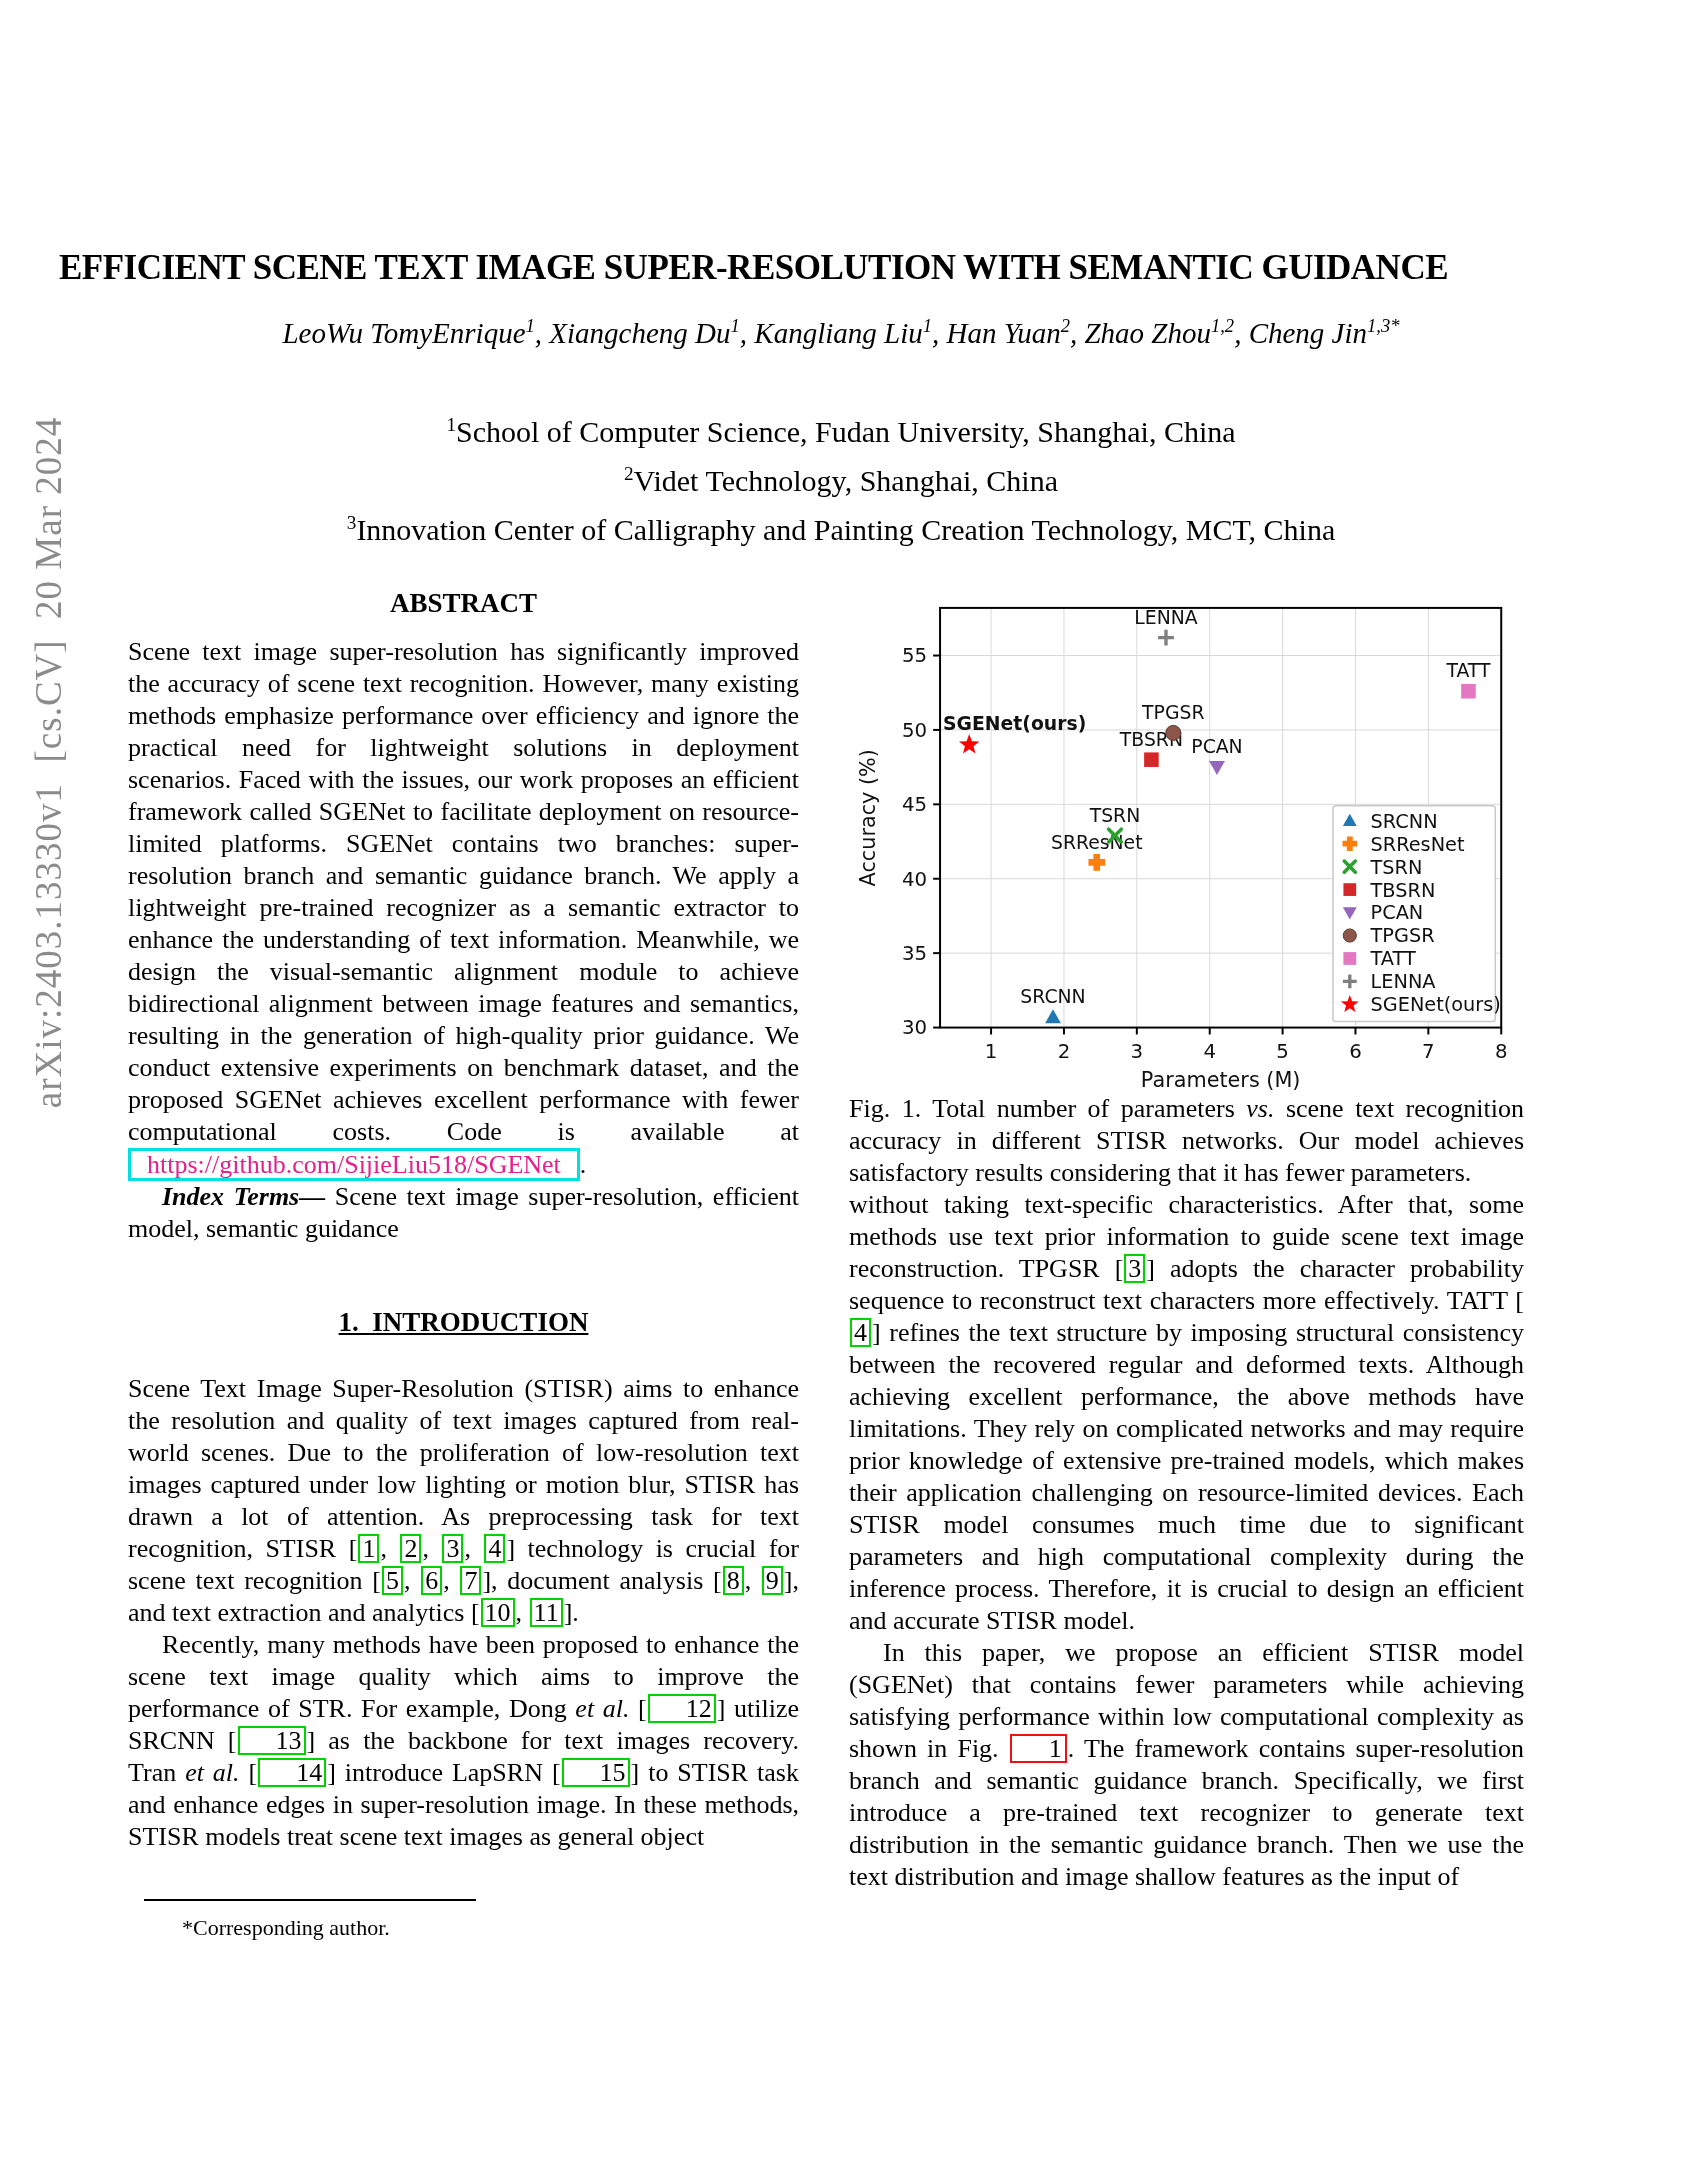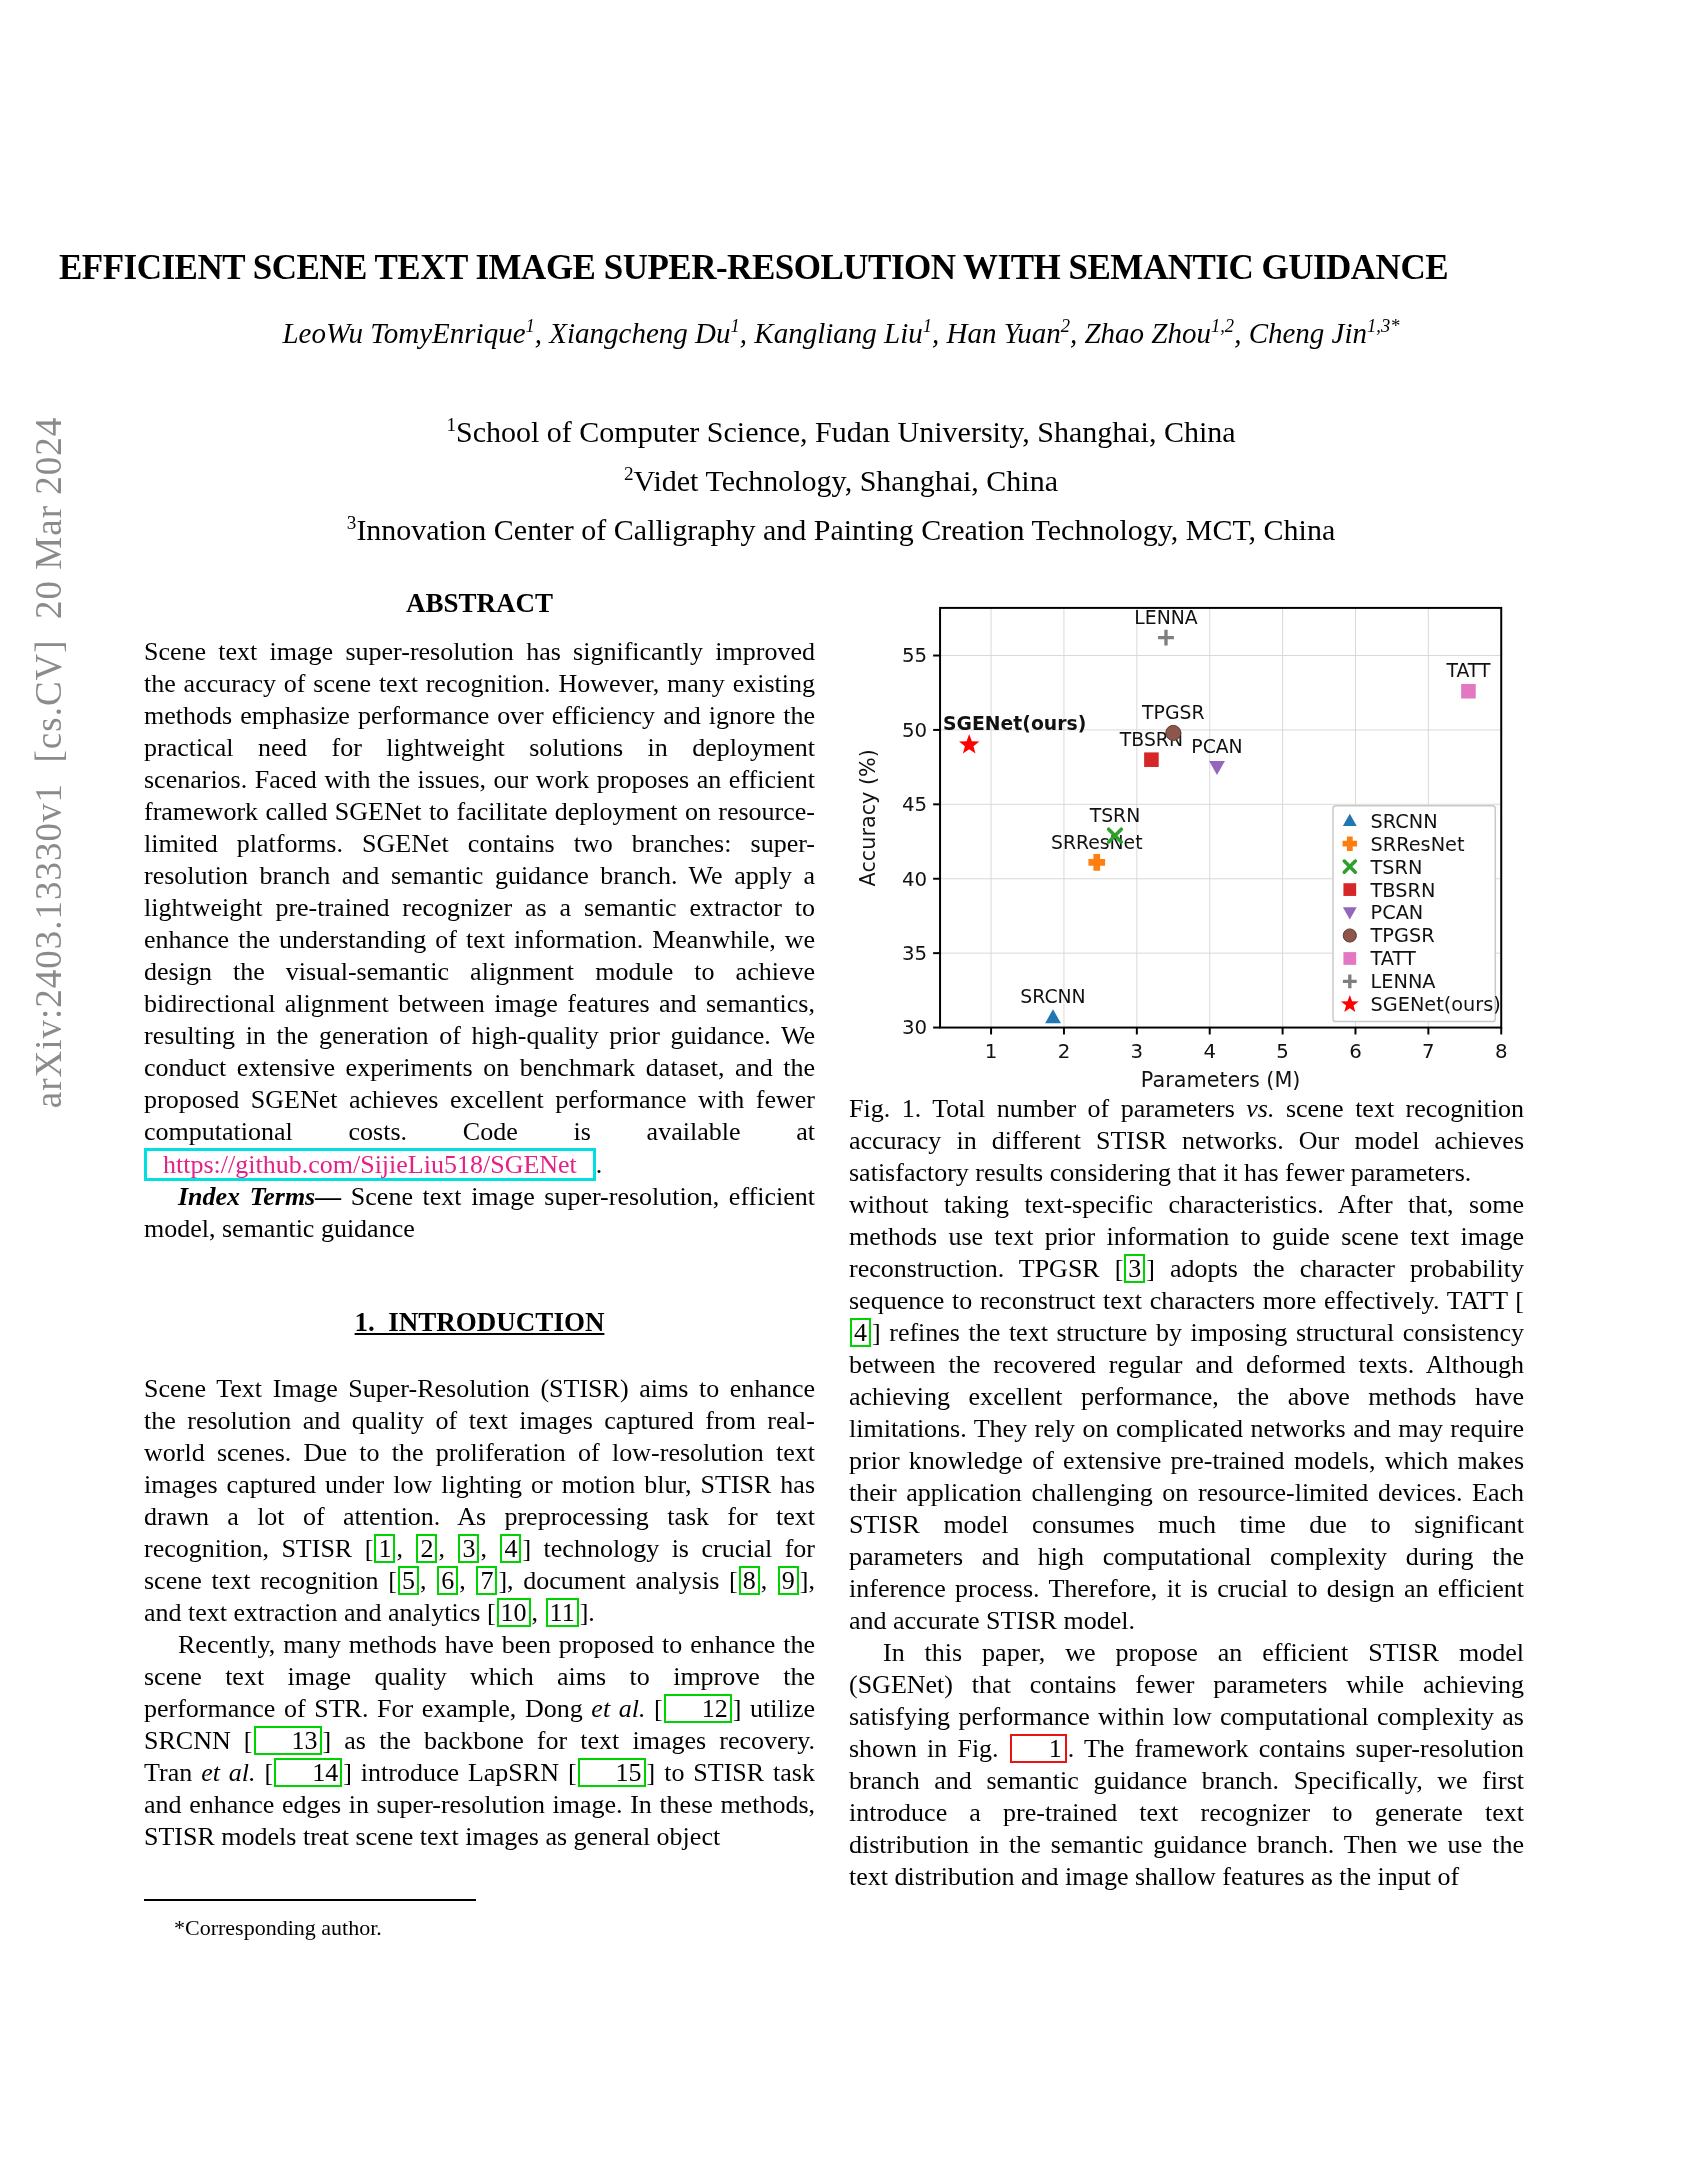--- a/index.html
+++ b/index.html
@@ -13,21 +13,21 @@
   .title{position:absolute;left:59px;top:248px;width:1564px;
          font-size:35px;font-weight:bold;letter-spacing:-0.5px;}
   .authors{position:absolute;left:59px;top:315px;width:1564px;text-align:center;
            font-size:29px;font-style:italic;}
   .authors sup,.affils sup{font-size:64%;vertical-align:super;}
   .affils{position:absolute;left:59px;top:404px;width:1564px;text-align:center;
           font-size:30px;line-height:42px;}
   
   .col{position:absolute;top:586px;width:671px;font-size:26px;line-height:32px;
        text-align:justify;}
-  .col-left{left:144px;}
+  .col-left{left:128px;}
   .col-right{left:849px;width:675px;}
   .sec-head{text-align:center;font-weight:bold;font-size:27px;margin:0 0 16px 0;
             white-space:pre;line-height:34px;}
   .intro-head{margin:60px 0 34px 0;text-decoration:underline;}
   p.body{margin:0;}
   p.pind{text-indent:34px;}
   .idx{margin-top:16px;}
   .bi{font-weight:bold;font-style:italic;}
   .it{font-style:italic;}
   .bd{font-weight:normal;}
@@ -39,21 +39,21 @@
             border:3px solid var(--link-box,#00e0e0);padding:0 16px;}
   
   .figwrap{width:675px;height:507px;}
   .caption{margin-top:6px;}
   .rc-p1{margin-top:73px;}
   svg text{font-family:"DejaVu Sans", sans-serif;fill:#111;}
   
   .footnote{position:absolute;left:144px;top:1899px;width:671px;font-size:22px;
             line-height:29px;text-align:justify;}
   .fnrule{width:332px;border-top:2px solid #000;margin-bottom:12px;}
-  .footnote p{margin:4px;text-indent:26px;}
+  .footnote p{margin:12px;text-indent:26px;}
 </style>
 </head>
 <body>
 
 <div class="page">
 
   <div class="stamp">arXiv:2403.13330v1  [cs.CV]  20 Mar 2024</div>
 
   <div class="title">EFFICIENT SCENE TEXT IMAGE SUPER-RESOLUTION WITH SEMANTIC GUIDANCE</div>
   <div class="authors"><span>LeoWu TomyEnrique<sup>1</sup></span>, <span>Xiangcheng Du<sup>1</sup></span>, <span>Kangliang Liu<sup>1</sup></span>, <span>Han Yuan<sup>2</sup></span>, <span>Zhao Zhou<sup>1,2</sup></span>, <span>Cheng Jin<sup>1,3*</sup></span></div>

